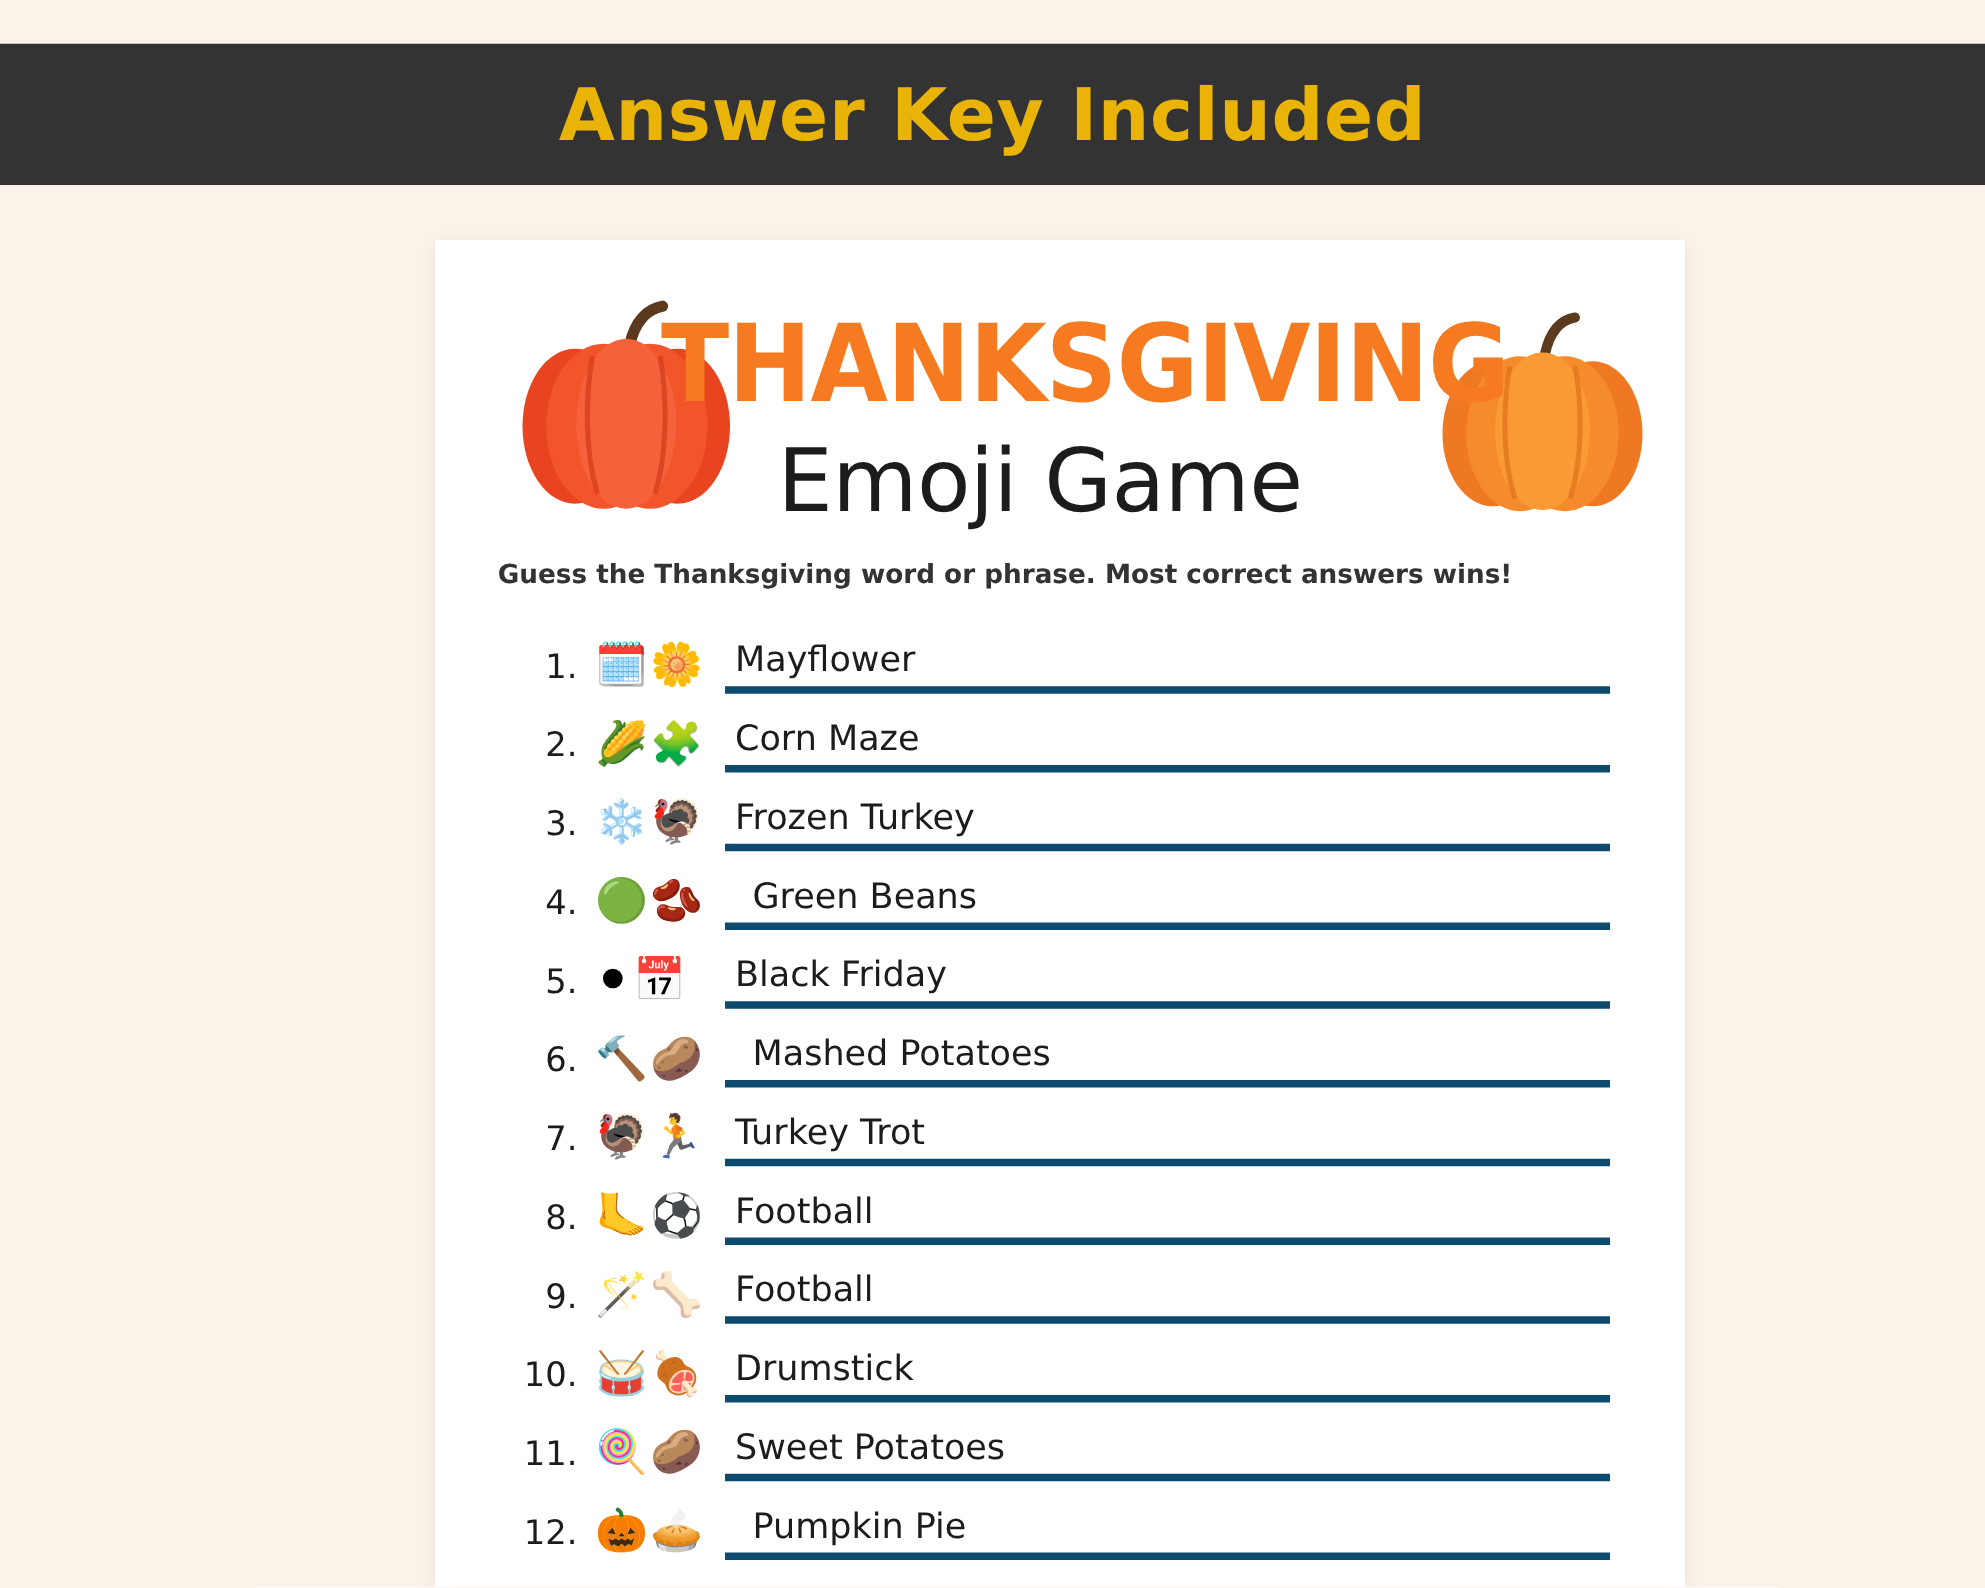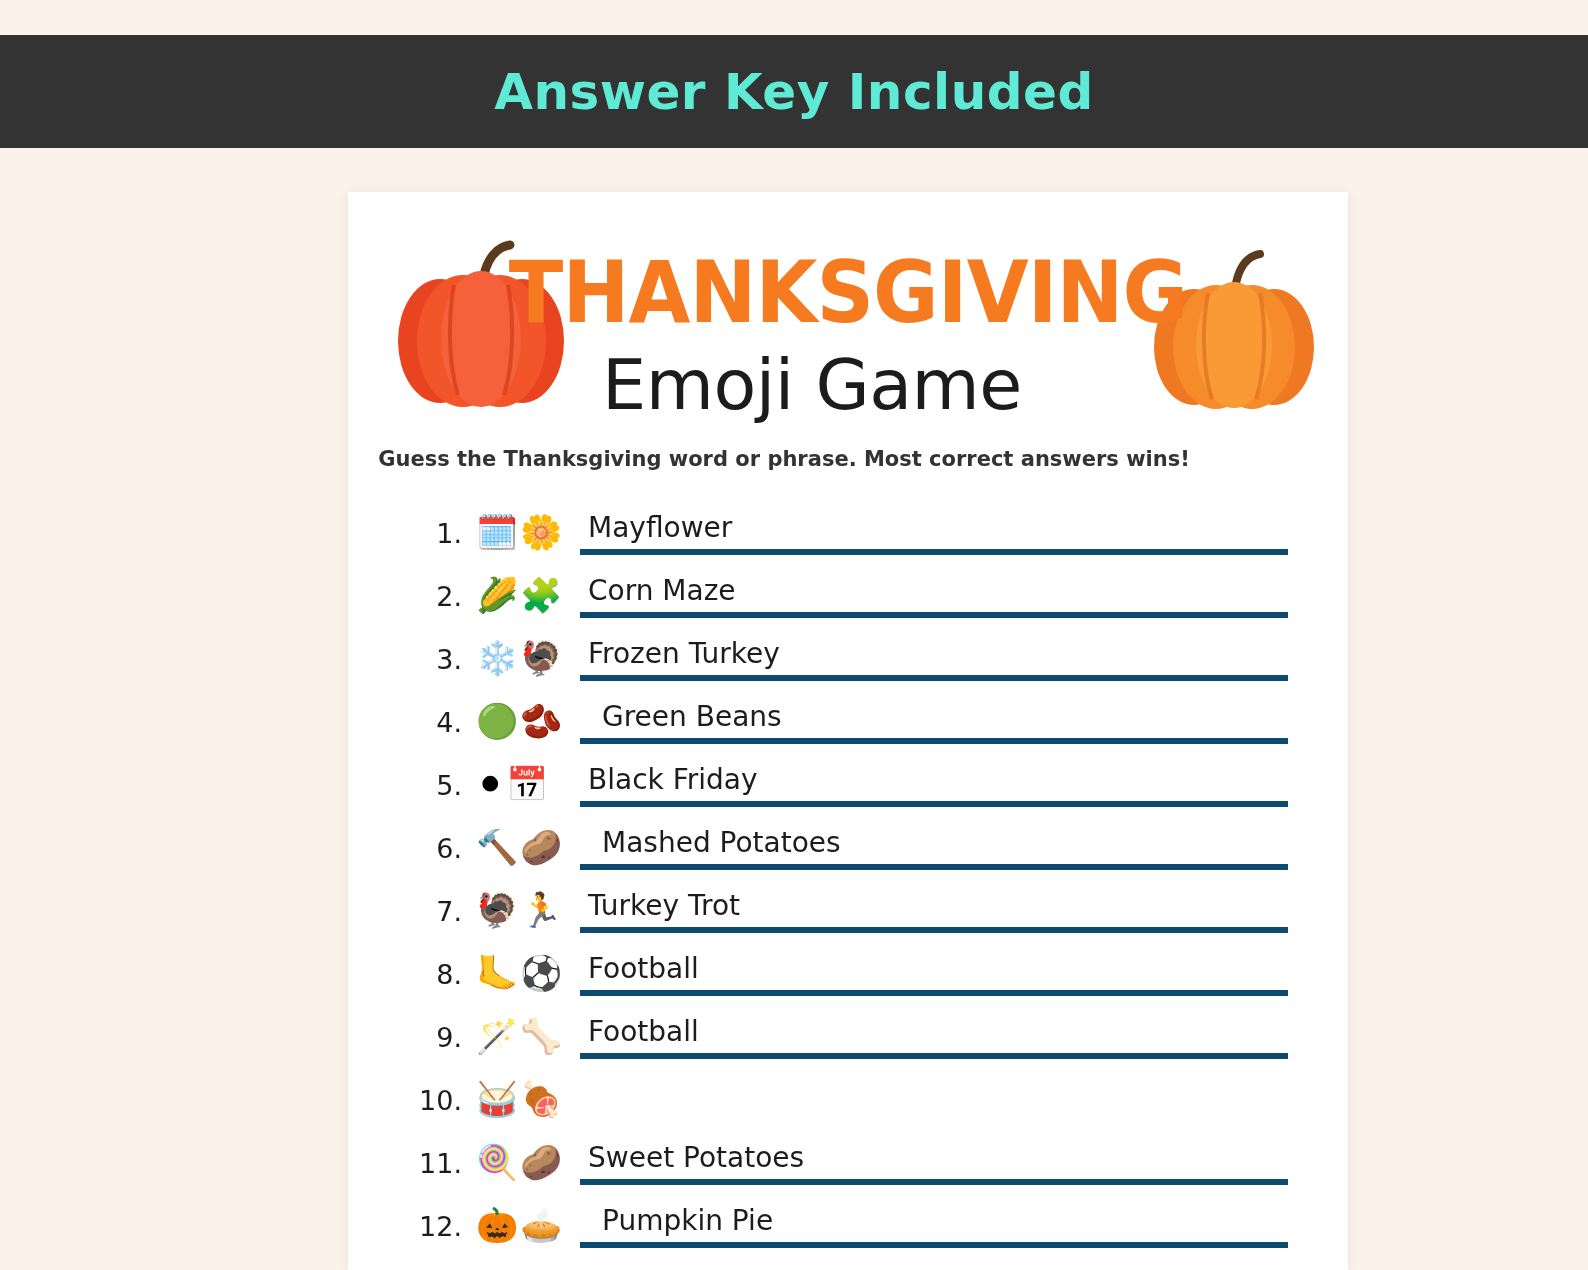--- a/index.html
+++ b/index.html
@@ -21,22 +21,22 @@
     top: 35px;
     left: 0;
     width: 1588px;
     height: 113px;
     background: #333333;
     display: flex;
     align-items: center;
     justify-content: center;
   }
   .banner-text {
-    color: #5eead4;
-    font-size: 50px;
+    color: #eab308;
+    font-size: 58px;
     font-weight: bold;
     letter-spacing: 0.5px;
     font-family: "DejaVu Sans", sans-serif;
   }
 
   
   .sheet {
     position: absolute;
     top: 192px;
     left: 348px;
@@ -44,20 +44,21 @@
     height: 1078px;
     background: #ffffff;
     box-shadow: 0 2px 14px rgba(0,0,0,0.07);
     overflow: hidden;
   }
 
   
   .sheet-header {
     position: relative;
     height: 290px;
+    margin-left: 20px;
   }
   .pumpkin {
     position: absolute;
     user-select: none;
   }
   .pumpkin svg { display: block; }
   .pumpkin-left  { left: 40px;  top: 45px; }
   .pumpkin-right { right: 28px; top: 55px; }
 
   .title-main {
@@ -261,20 +262,23 @@
       <div class="num">9.</div>
       <div class="emojis">🪄🦴</div>
       <div class="answer-wrap">
         <div class="answer">Football</div>
       </div>
     </div>
 
     <div class="row">
       <div class="num">10.</div>
       <div class="emojis">🥁🍖</div>
+      <div class="answer-wrap">
+        <div class="answer">Drumstick</div>
+      </div>
     </div>
 
     <div class="row">
       <div class="num">11.</div>
       <div class="emojis">🍭🥔</div>
       <div class="answer-wrap">
         <div class="answer">Sweet Potatoes</div>
       </div>
     </div>
 

